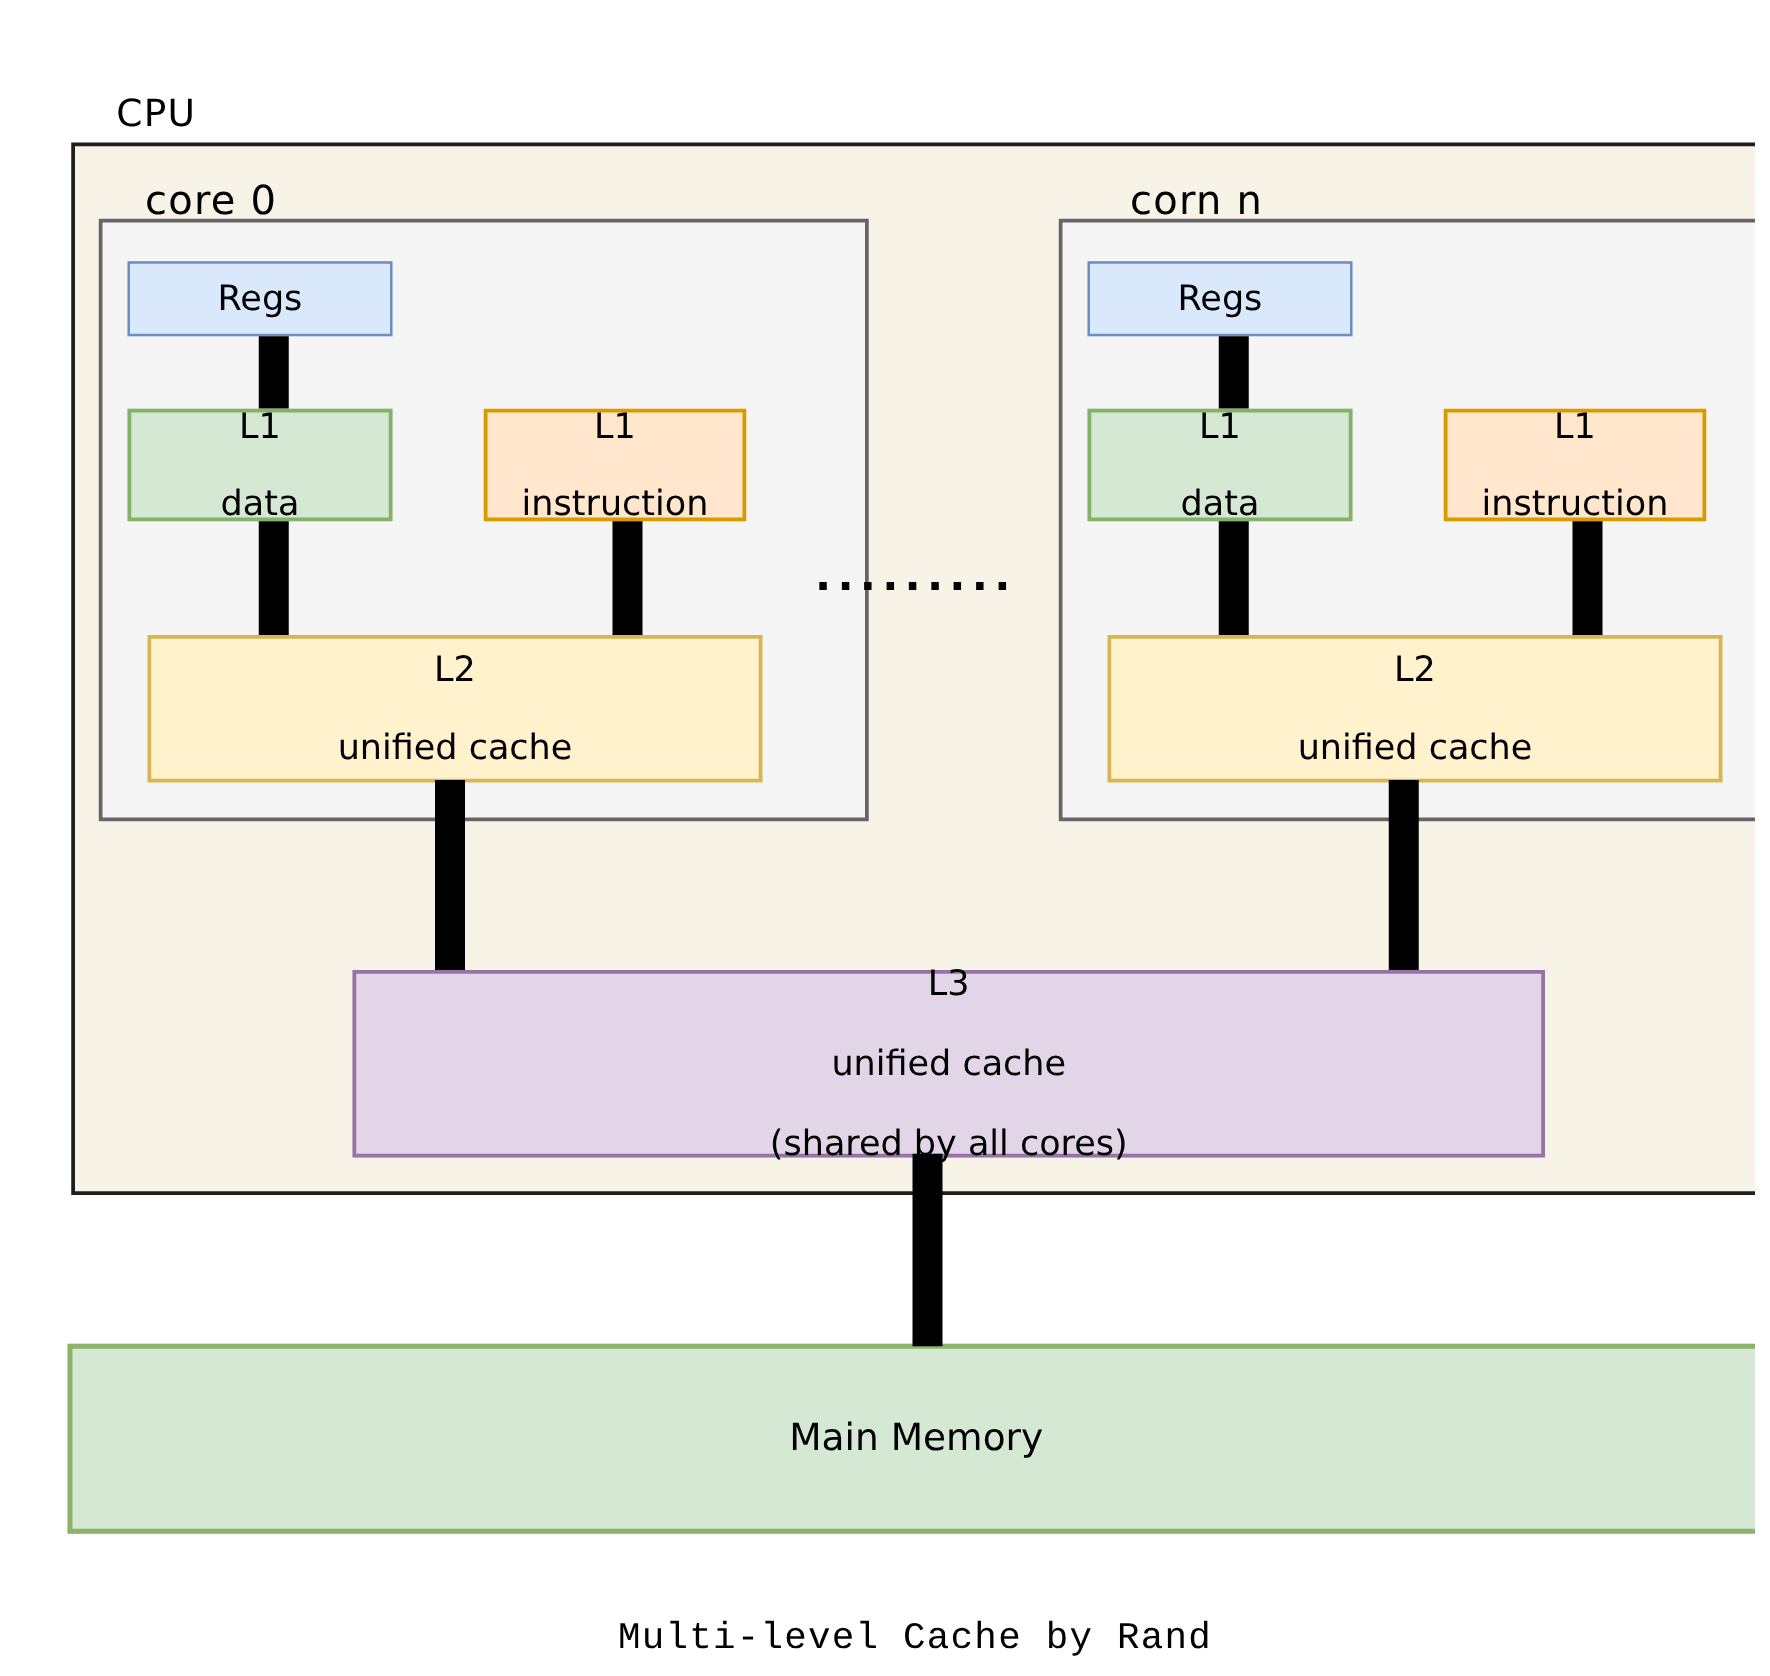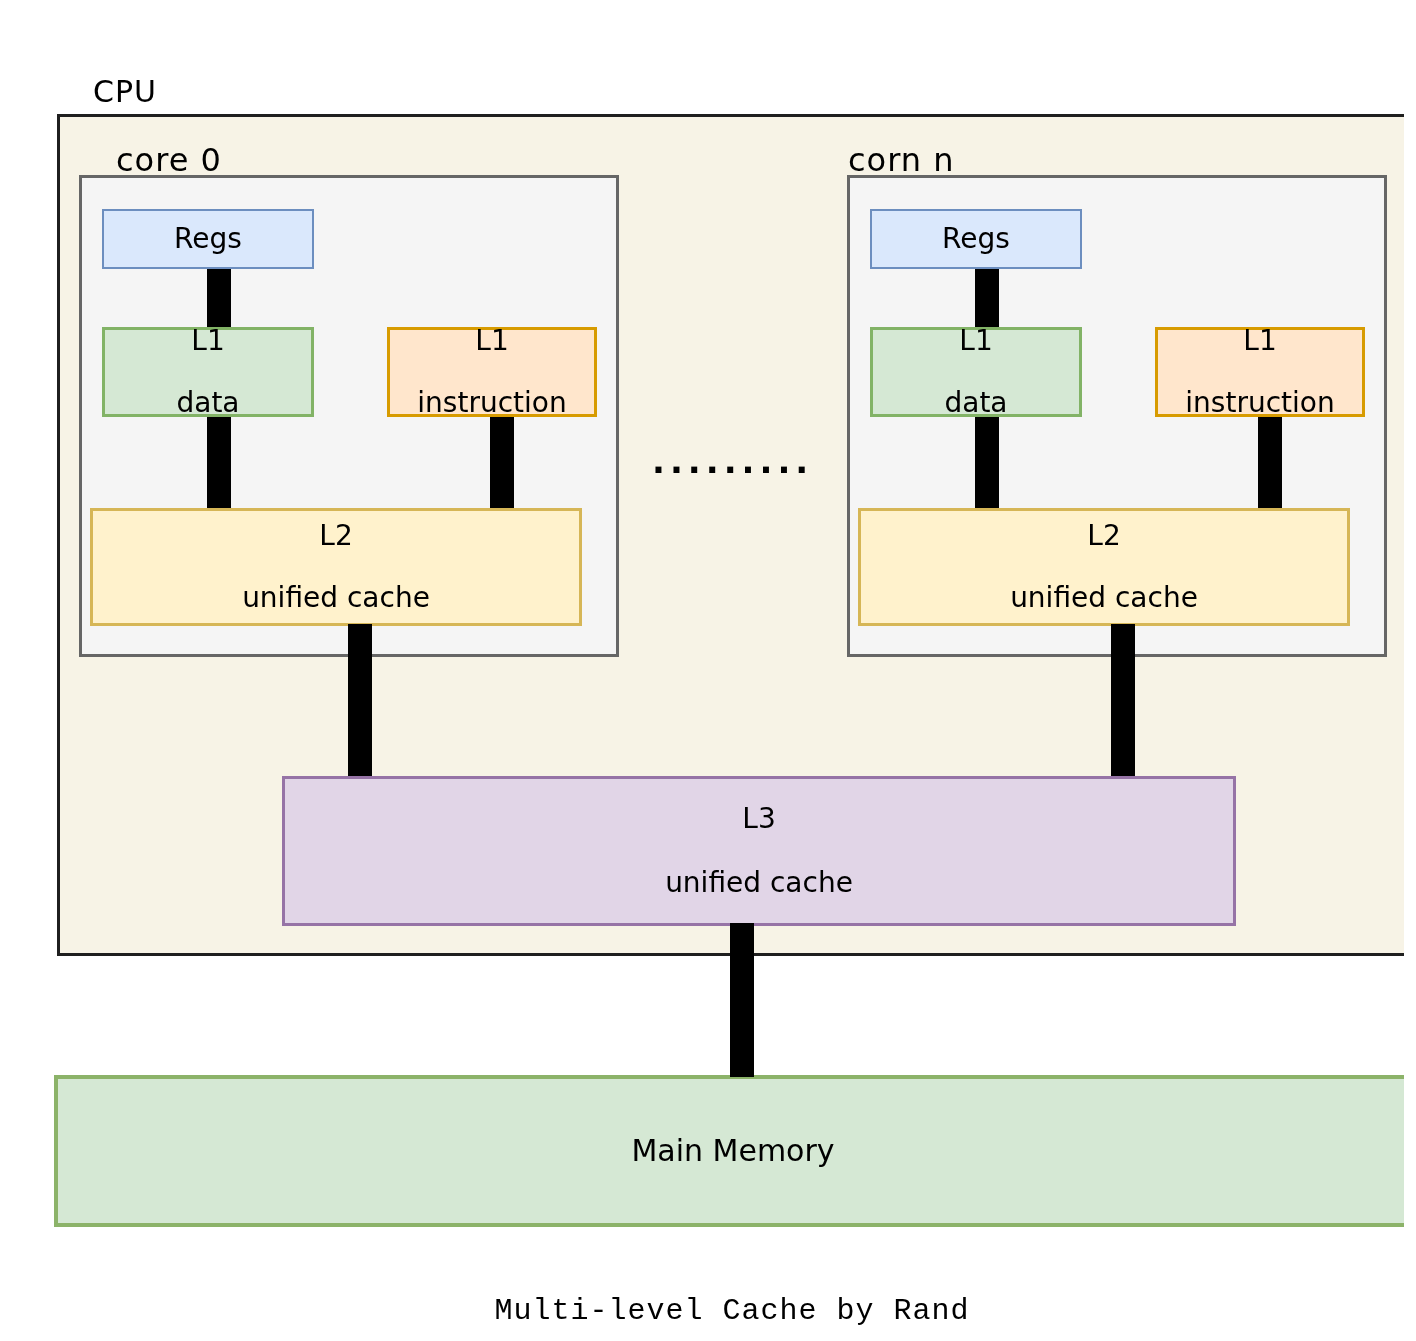--- a/index.html
+++ b/index.html
@@ -27,25 +27,25 @@
     width: 1350px; height: 842px;
     background: var(--cpu-bg);
     border: 3px solid var(--cpu-border);
   }
   .core-label {
     top: 12px;
     font-size: 32px;
     letter-spacing: 1px;
   }
   .core-label.c0 { left: 44px; }
-  .core-label.cn { left: 776px; }
+  .core-label.cn { left: 832px; }
 
   .core-box {
     top: 58px;
-    width: 540px; height: 482px;
+    width: 616px; height: 482px;
     background: var(--core-bg);
     border: 3px solid var(--core-border);
   }
   .core-box.c0 { left: 19px; }
   .core-box.cn { left: 787px; }
 
   .node {
     display: flex;
     flex-direction: column;
     align-items: center;
@@ -66,21 +66,21 @@
     background: var(--l1d-bg);
     border: 3px solid var(--l1d-border);
   }
   .l1-instr {
     left: 305px; top: 149px;
     width: 210px; height: 90px;
     background: var(--l1i-bg);
     border: 3px solid var(--l1i-border);
   }
   .l2 {
-    left: 8px; top: 330px;
+    left: 36px; top: 330px;
     width: 492px; height: 118px;
     background: var(--l2-bg);
     border: 3px solid var(--l2-border);
   }
   .vline {
     width: 3px;
     background: var(--line);
   }
   .ln-regs-l1   { left: 125px; top: 91px;  height: 58px; }
   .ln-l1d-l2    { left: 125px; top: 239px; height: 91px; }
@@ -185,20 +185,21 @@
         <span>unified cache</span>
       </div>
     </div>
 
     <div class="abs vline ln-l2l-l3"></div>
     <div class="abs vline ln-l2r-l3"></div>
 
     <div class="abs node l3-box">
       <span>L3</span>
       <span>unified cache</span>
+      <span>(shared by all cores)</span>
     </div>
   </div>
 
   <div class="abs vline ln-l3-mem"></div>
 
   <div class="abs node main-memory">
     <span>Main Memory</span>
   </div>
 
   <div class="abs caption">Multi-level Cache by Rand</div>

